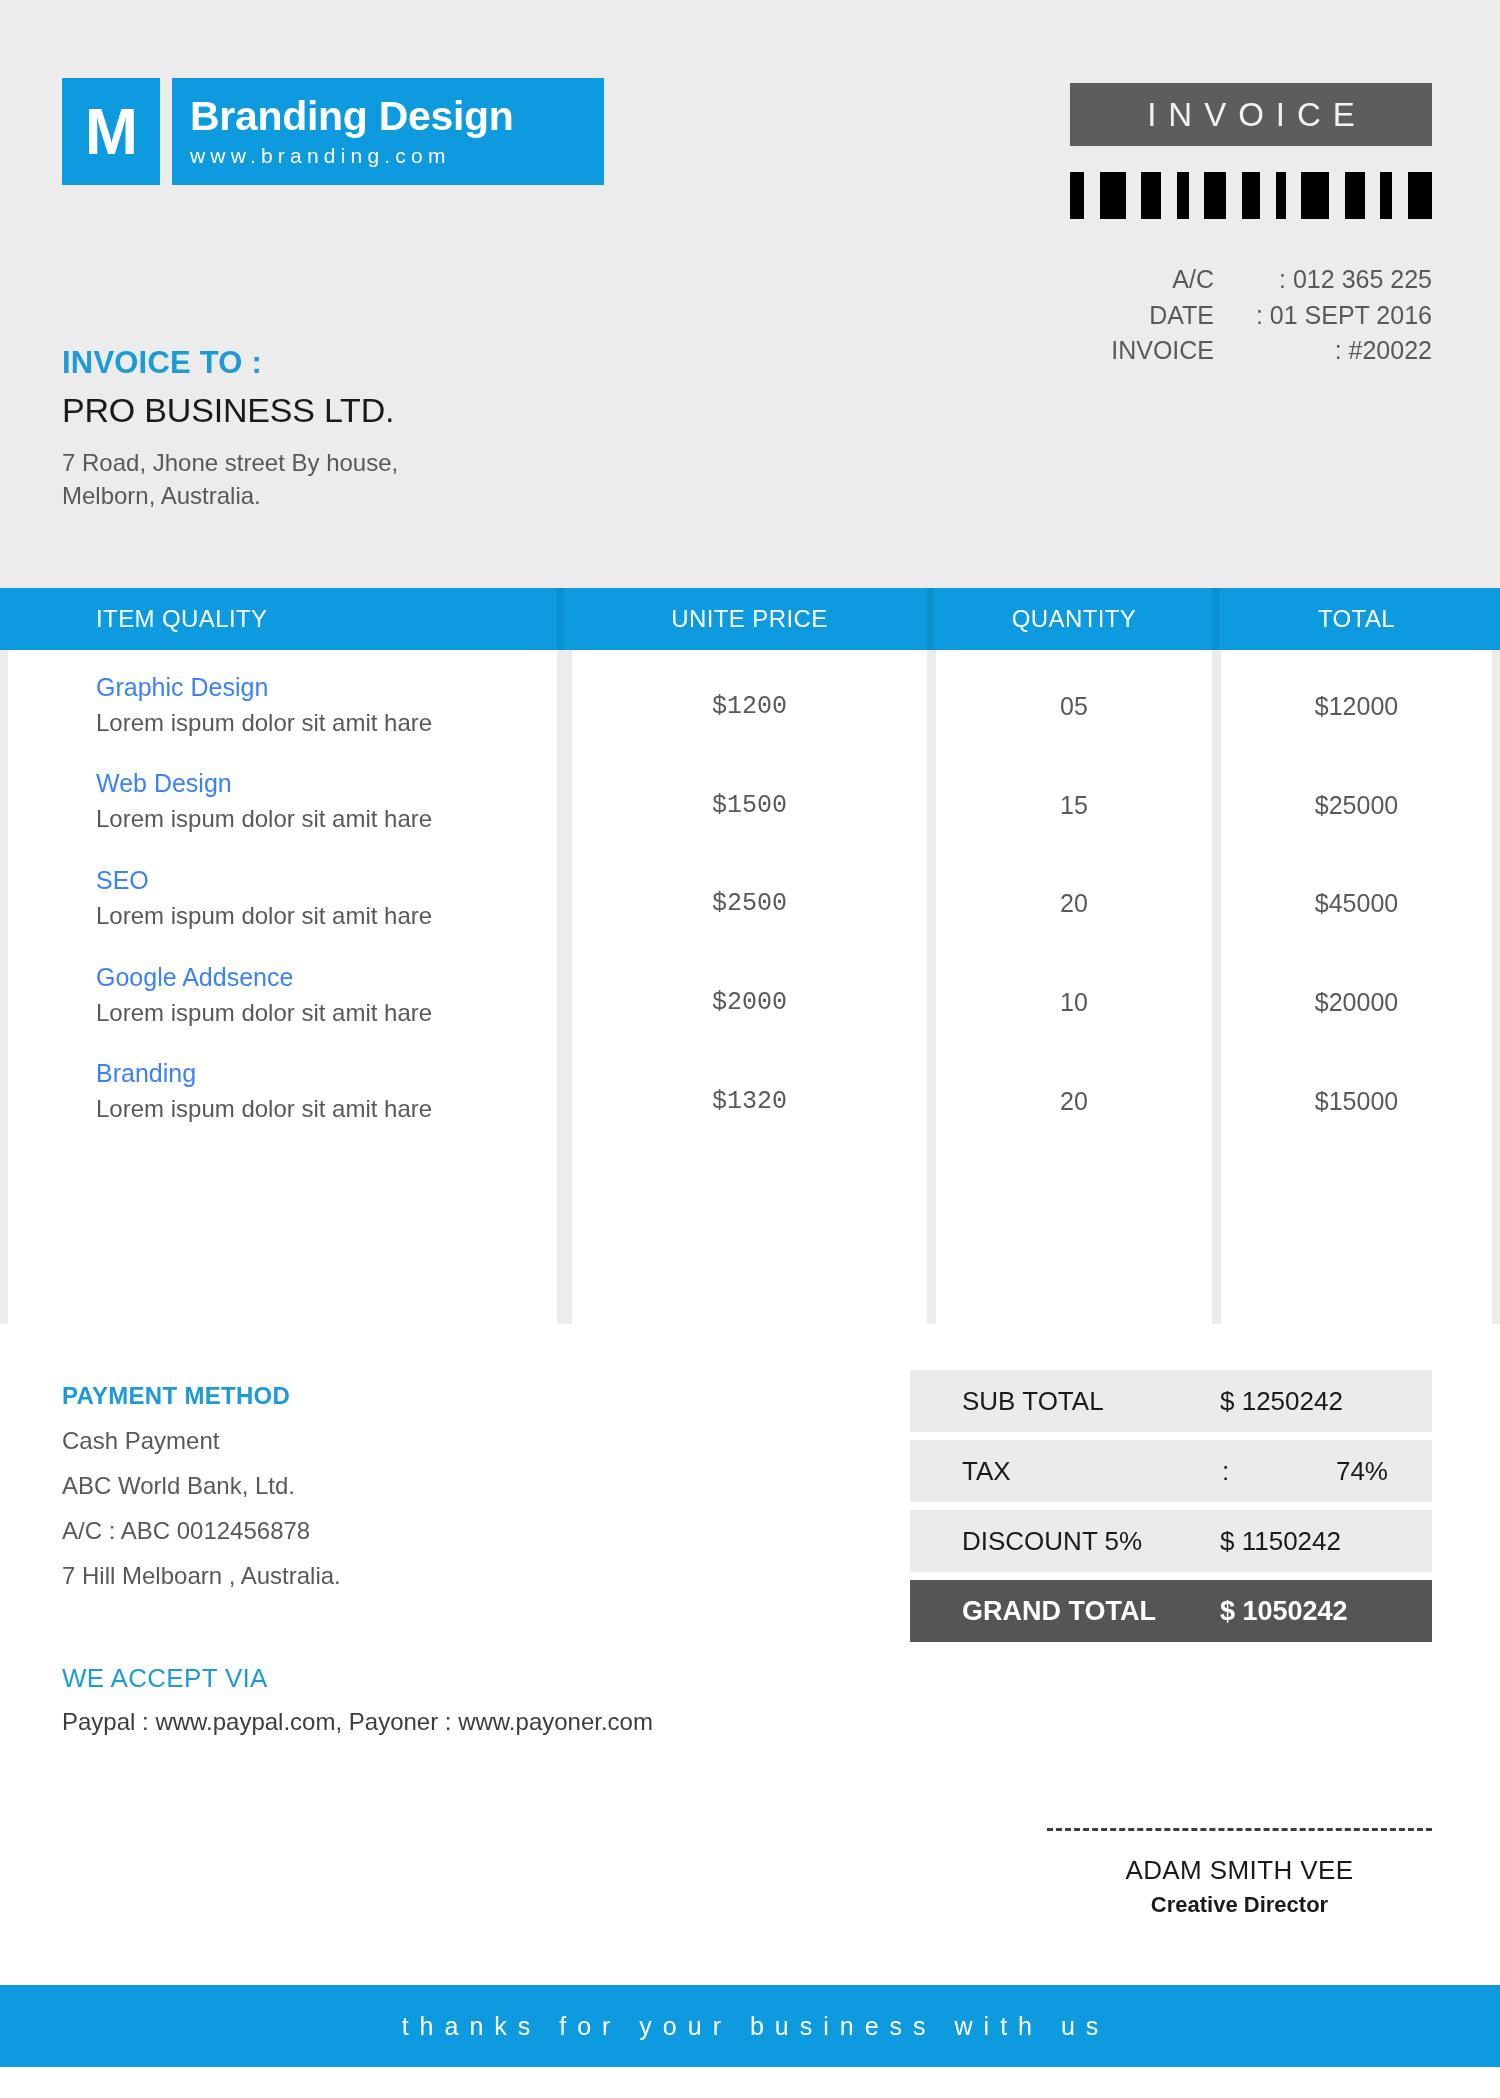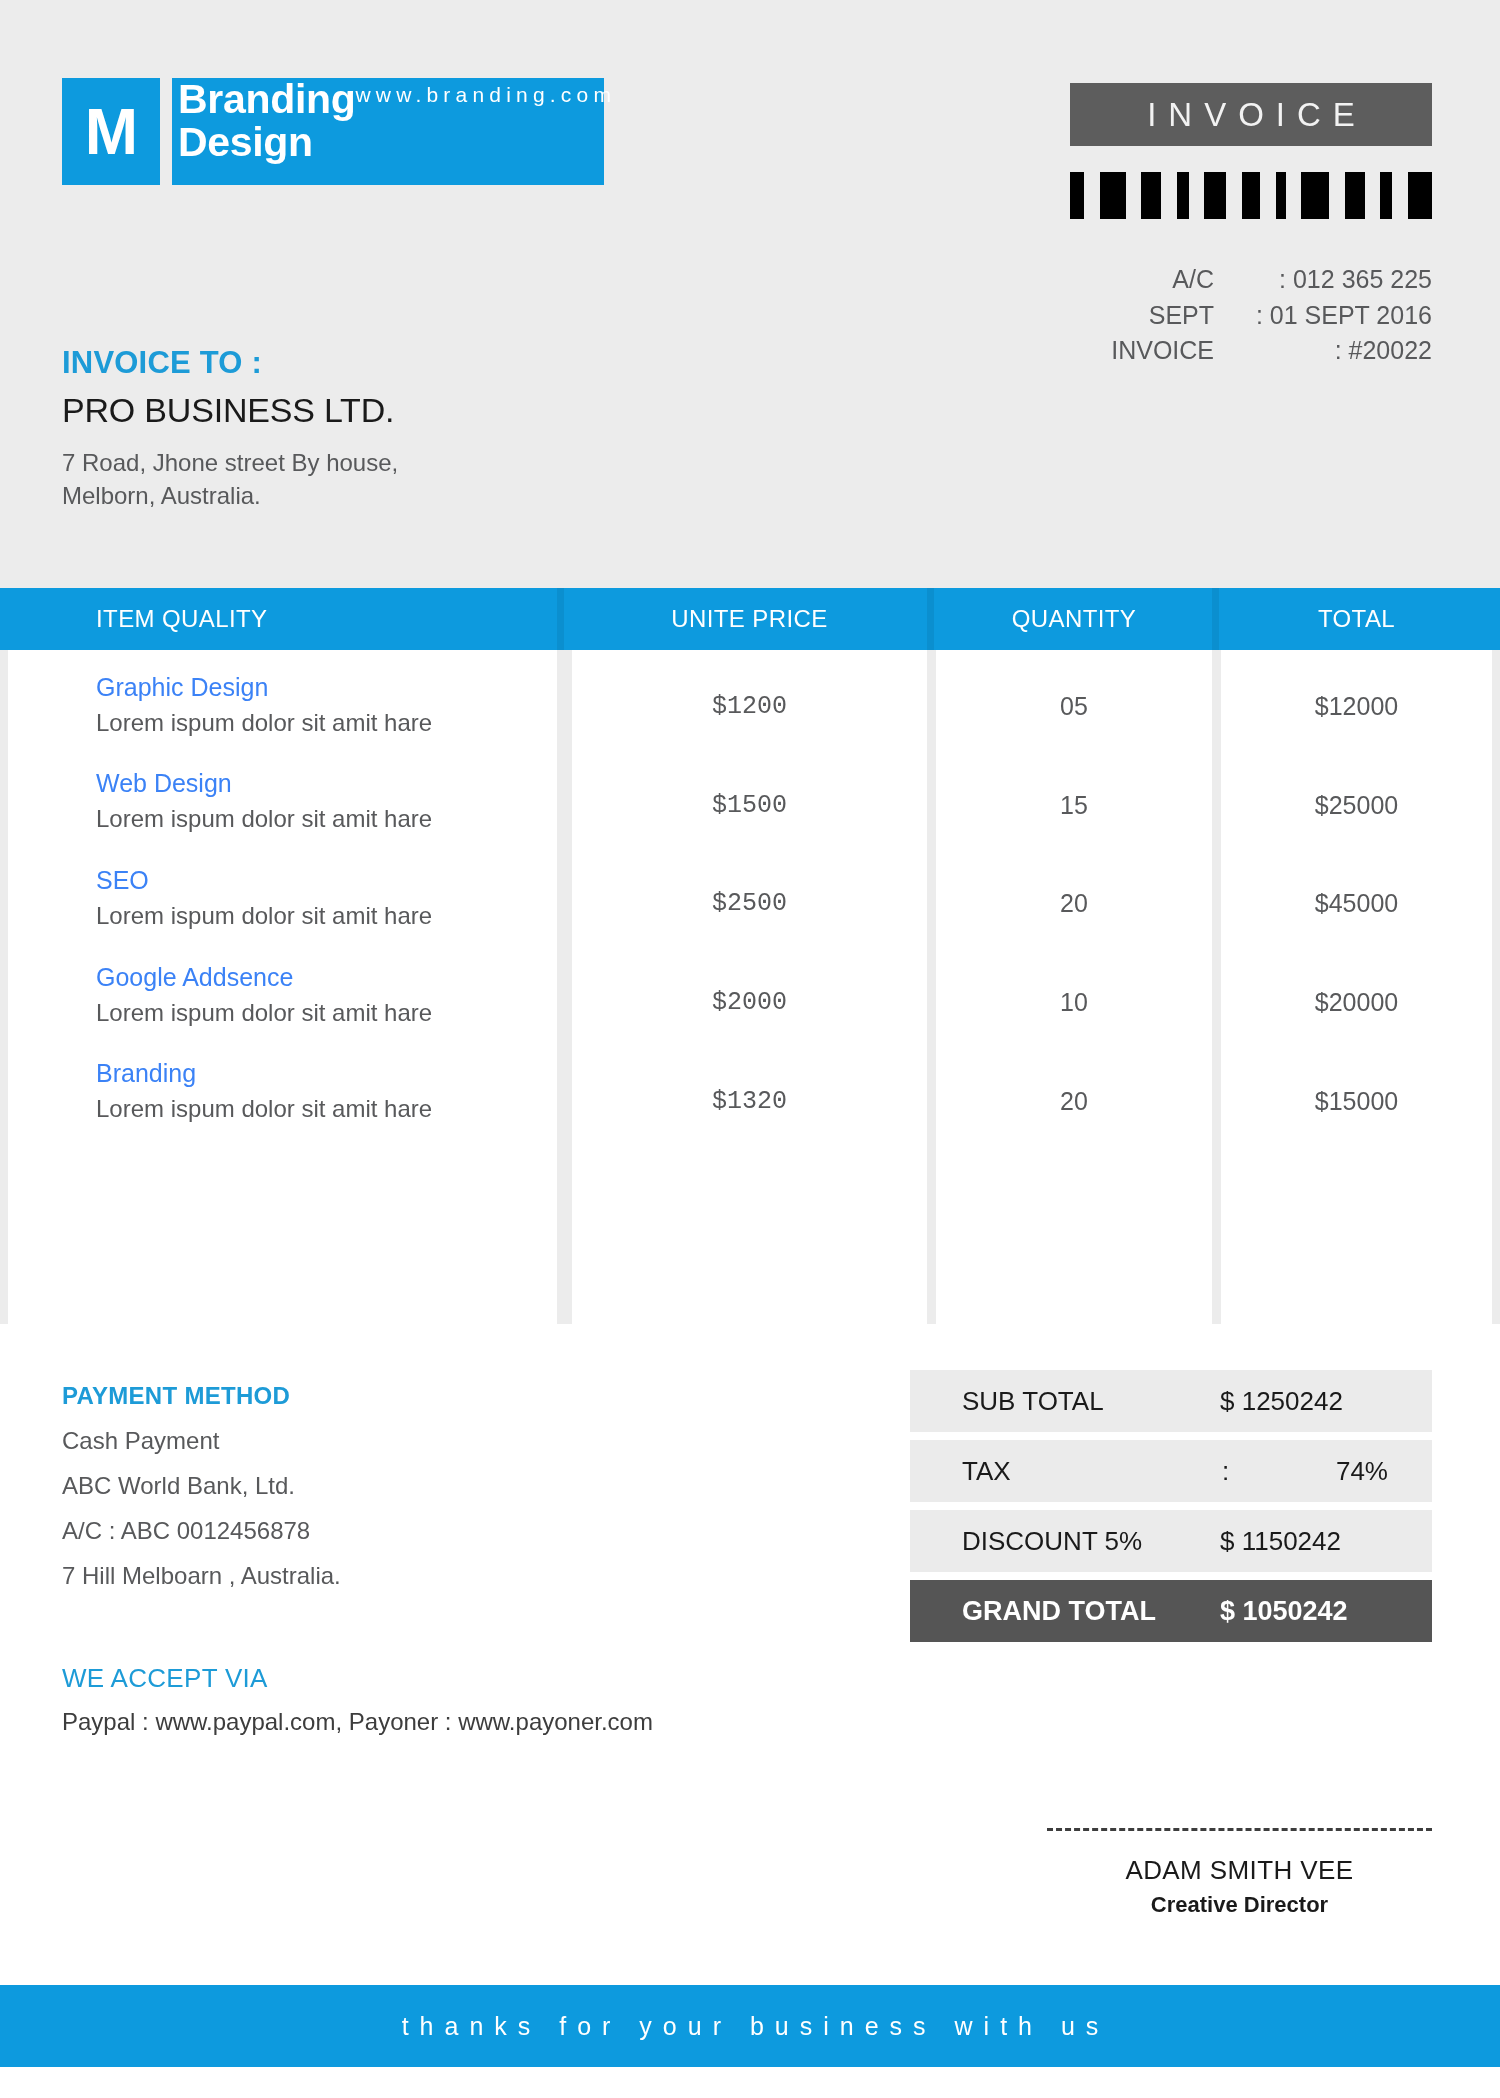--- a/index.html
+++ b/index.html
@@ -48,21 +48,21 @@
     font-size: 64px;
     font-weight: bold;
     line-height: 1;
     letter-spacing: -1px;
   }
   .logo-text {
     margin-left: 12px;
     width: 432px;
     background: #0d9ade;
     display: flex;
-    flex-direction: row;
+    flex-direction: column;
     justify-content: center;
     padding: 0 0 0 18px;
     box-sizing: border-box;
   }
   .logo-title {
     color: #ffffff;
     font-size: 41px;
     font-weight: bold;
     line-height: 1.05;
     letter-spacing: -0.3px;
@@ -361,21 +361,21 @@
       <i style="width: 12px;"></i>
       <i style="width: 24px;"></i>
     </div>
 
   <div class="meta">
     <div class="meta-row">
       <div class="meta-label">A/C</div>
       <div class="meta-value">: 012 365 225</div>
     </div>
     <div class="meta-row">
-      <div class="meta-label">SEPT</div>
+      <div class="meta-label">DATE</div>
       <div class="meta-value">: 01 SEPT 2016</div>
     </div>
     <div class="meta-row">
       <div class="meta-label">INVOICE</div>
       <div class="meta-value">: #20022</div>
     </div>
   </div>
 
   <div class="invoice-to">
     <div class="invoice-to-title">INVOICE TO :</div>

